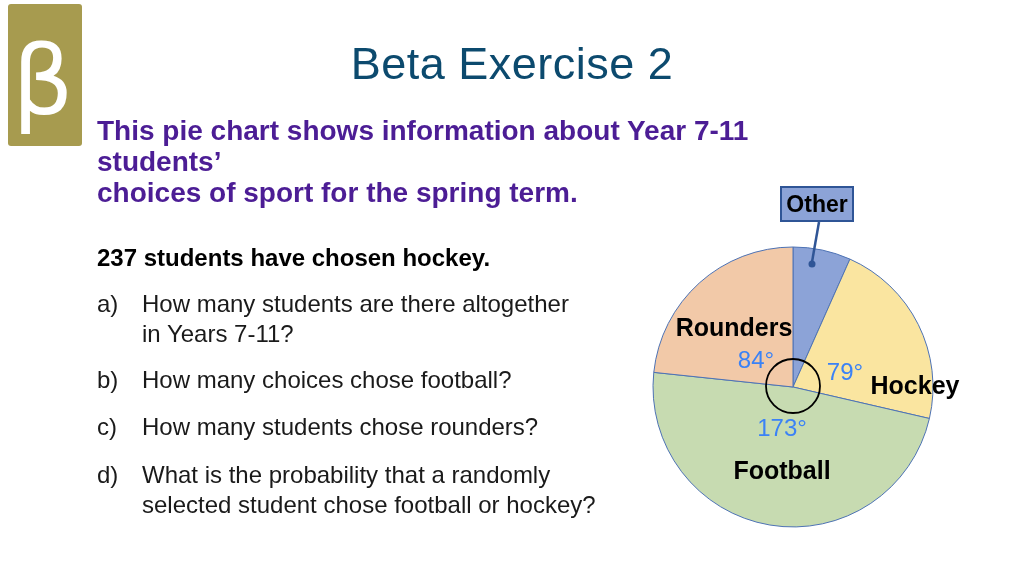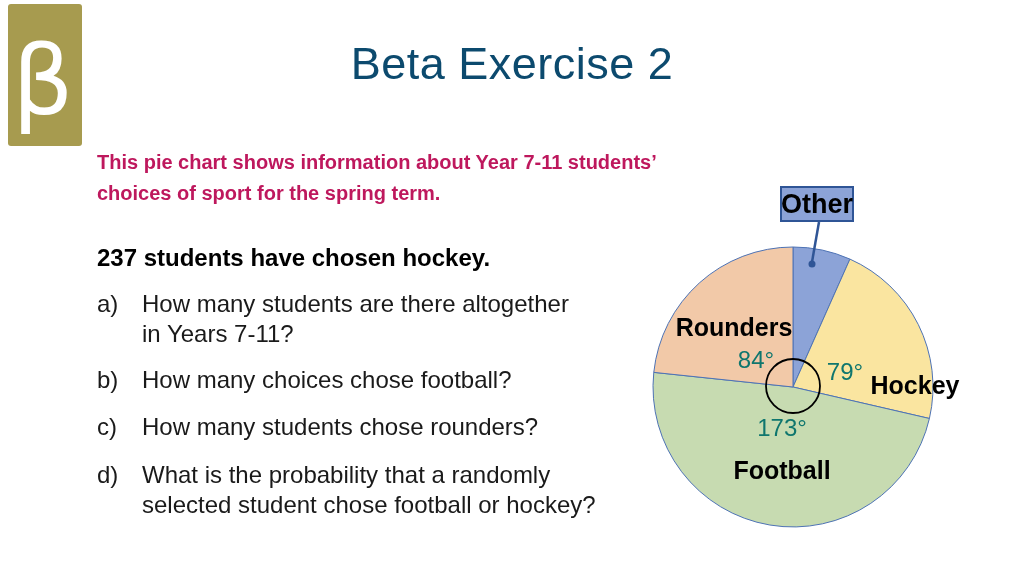--- a/index.html
+++ b/index.html
@@ -22,22 +22,22 @@
   }
 
   
   .title{
     left:0;right:0;top:38px;text-align:center;
     font-size:45px;font-weight:400;letter-spacing:0.5px;color:#0c4a6e;
   }
 
   
   .intro{
-    left:97px;top:147px;width:780px;
-    font-size:20px;font-weight:bold;line-height:31px;color:#be185d;
+    left:97px;top:115px;width:780px;
+    font-size:28px;font-weight:bold;line-height:31px;color:#4c1d95;
   }
   .fact{
     left:97px;top:224px;width:600px;
     font-size:24px;font-weight:bold;color:#000;margin-top:20px;
   }
 
   
   .question{
     left:97px;width:560px;display:flex;
     font-size:24px;line-height:30px;color:#1a1a1a;
@@ -48,27 +48,27 @@
   
   .pie-svg{left:0;top:0;width:1024px;height:576px;pointer-events:none;}
 
   
   .pie-label{
     transform:translate(-50%,-50%);white-space:nowrap;
     font-size:25px;font-weight:bold;color:#000;
   }
   .angle-label{
     transform:translate(-50%,-50%);white-space:nowrap;
-    font-size:24px;font-weight:400;color:#0f766e;text-align:right;
+    font-size:24px;font-weight:400;color:#3b82f6;text-align:right;
   }
   .other-box{
     left:780px;top:186px;width:74px;height:36px;
     display:flex;align-items:center;justify-content:center;
     border:2.5px solid #2f5596;background:#8ca3d7;
-    font-size:27px;font-weight:bold;color:#000;box-sizing:border-box;
+    font-size:23px;font-weight:bold;color:#000;box-sizing:border-box;
   }
 </style>
 </head>
 <body>
 
 <div class="abs logo" style="background: rgb(167, 155, 79);">
   <span class="beta" style="color: rgb(255, 255, 255);">β</span>
 </div>
 
 <div class="abs title">Beta Exercise 2</div>

